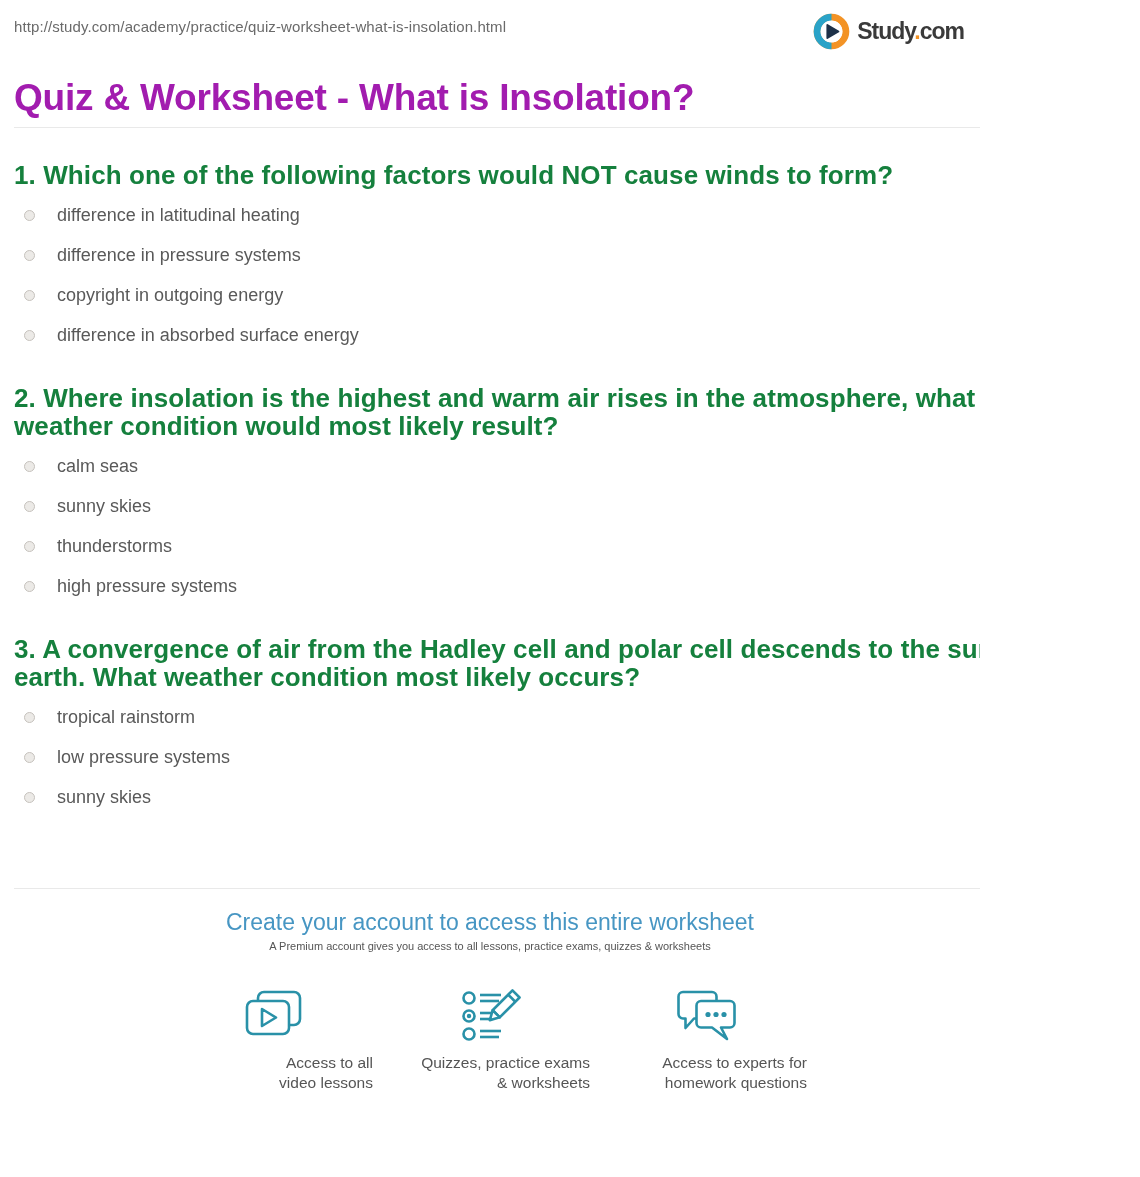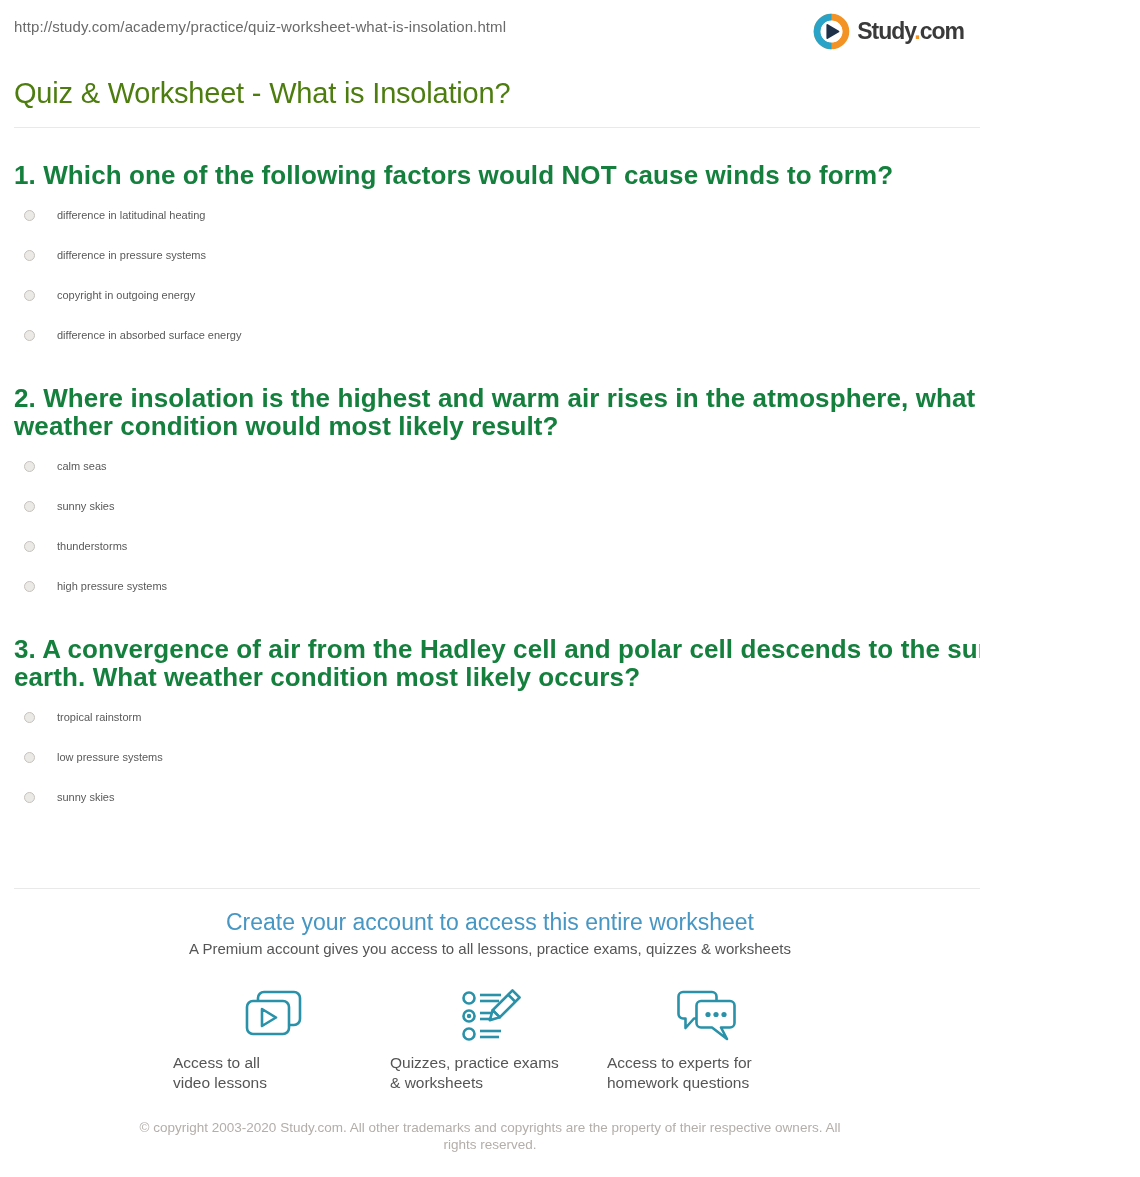--- a/index.html
+++ b/index.html
@@ -12,52 +12,52 @@
     position:absolute; left:14px; top:11px;
     font-size:15px; color:#6a6a6a; letter-spacing:0.1px;
   }
   .logo { position:absolute; right:16px; top:6px; display:flex; align-items:center; gap:7px; }
   .logo-mark { width:37px; height:37px; display:block; }
   .logo-text { font-size:23px; font-weight:700; color:#3a3a3a; letter-spacing:-1px; line-height:37px; }
   .logo-text .dot { color:#f39325; }
   
   .page-title {
     position:absolute; left:14px; top:70px;
-    font-size:29px; font-weight:400; color:#4d7c0f; letter-spacing:-0.2px;
+    font-size:37px; font-weight:700; color:#a21caf; letter-spacing:-0.2px;
   }
   .rule { position:absolute; left:14px; width:1110px; border-top:1px solid #e9e9e9; height:0; }
   .rule-top { top:120px; }
   .rule-bottom { top:881px; }
   
   .quiz { position:absolute; left:14px; top:120px; width:1112px; }
   .question-heading {
     margin:29px 0 6px 0; font-size:26px; font-weight:700; color:#15803d;
     line-height:28px; letter-spacing:0.1px;
   }
   .question:first-child .question-heading { margin-top:34px; }
   .option-row { display:flex; align-items:center; height:40px; cursor:pointer; }
   .radio {
     width:11px; height:11px; border-radius:50%; margin-left:10px;
     background:#eceae7; border:1px solid #c6c2bd; box-sizing:border-box; flex:0 0 auto;
   }
-  .option-label { margin-left:22px; font-size:11px; color:#595959; }
+  .option-label { margin-left:22px; font-size:18px; color:#595959; }
   
   .cta-heading {
     position:absolute; top:902px; left:0; width:100%; text-align:center;
     font-size:23px; color:#4796c3; font-weight:400;
   }
   .cta-sub {
     position:absolute; top:933px; left:0; width:100%; text-align:center;
-    font-size:15px; color:#555555;
+    font-size:11px; color:#555555;
   }
   .features {
     position:absolute; top:982px; left:0; width:100%;
     display:flex; justify-content:center; gap:17px;
   }
-  .feature { width:200px; text-align:left; }
+  .feature { width:200px; text-align:right; }
   .feature-icon { height:58px; display:flex; align-items:flex-start; justify-content:center; }
   .feature-label { margin-top:6px; font-size:15.5px; color:#555555; line-height:20px; }
   
   .copyright {
     position:absolute; top:1112px; left:0; width:100%; text-align:center;
   }
   .copyright-inner {
     display:inline-block; max-width:710px; font-size:13.5px; color:#b3aea9; line-height:17px;
   }
 </style>
@@ -199,17 +199,14 @@
         </svg>
       </div>
       <div class="feature-label">
         <span>Access to experts for</span><br>
         <span>homework questions</span>
       </div>
     </div>
 
   </div>
 
-  <div class="copyright">
-    <span class="copyright-inner">© copyright 2003-2020 Study.com. All other trademarks and copyrights are the property of their respective owners. All rights reserved.</span>
-  </div>
 
 </div>
 
 </body></html>

